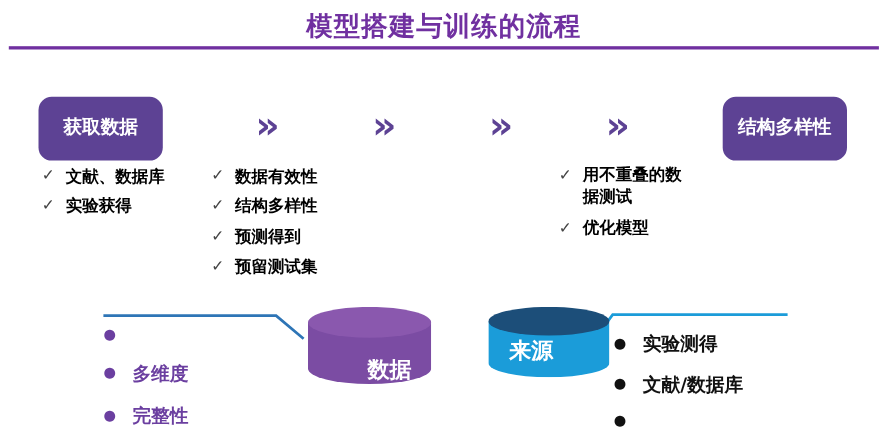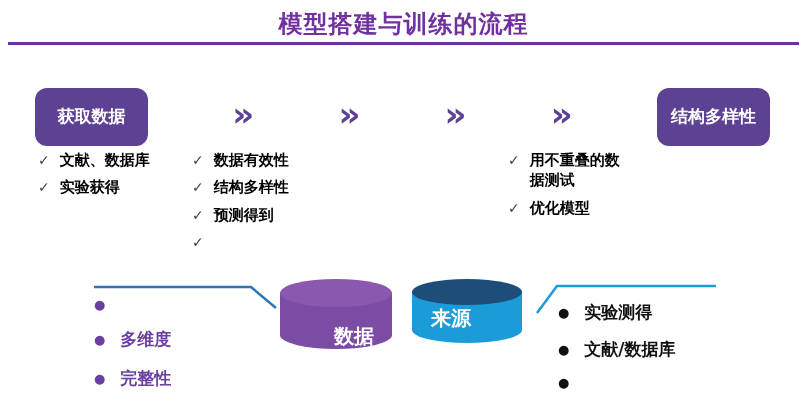--- a/index.html
+++ b/index.html
@@ -74,21 +74,21 @@
   .checklist-test .check-text { width: 96px; font-family: Liberation Serif, serif; }
   
   .lines-svg {
     position: absolute;
     top: 0; left: 0; width: 807px; height: 403px;
     pointer-events: none;
   }
   
   .cylinder { position: absolute; }
   .cyl-data   { top: 279px; left: 280px; width: 112px; height: 70px; }
-  .cyl-source { top: 279px; left: 396px; width: 110px; height: 64px; padding-left: 16px; }
+  .cyl-source { top: 279px; left: 428px; width: 110px; height: 64px; padding-left: 16px; }
   .cyl-label {
     position: absolute;
     left: 0; right: 0;
     text-align: center;
     color: #ffffff;
     font-weight: bold;
     font-size: 20px;
   }
   .cyl-data .cyl-label   { top: 44px; margin-left: 36px; }
   .cyl-source .cyl-label { top: 26px; }
@@ -141,20 +141,21 @@
   <div class="check-item">
     <span class="check-mark">✓</span>
     <span class="check-text">结构多样性</span>
   </div>
   <div class="check-item">
     <span class="check-mark">✓</span>
     <span class="check-text">预测得到</span>
   </div>
   <div class="check-item">
     <span class="check-mark">✓</span>
+    <span class="check-text">预留测试集</span>
   </div>
 </div>
 
 <div class="checklist checklist-test">
   <div class="check-item">
     <span class="check-mark">✓</span>
     <span class="check-text">用不重叠的数据测试</span>
   </div>
   <div class="check-item">
     <span class="check-mark">✓</span>

